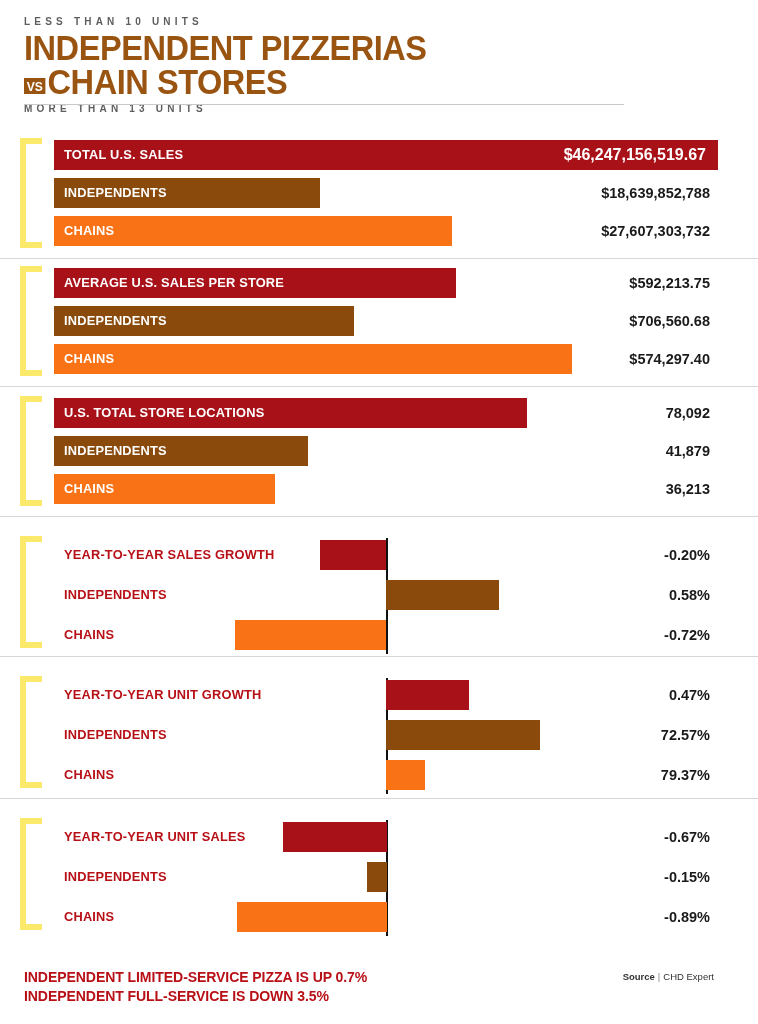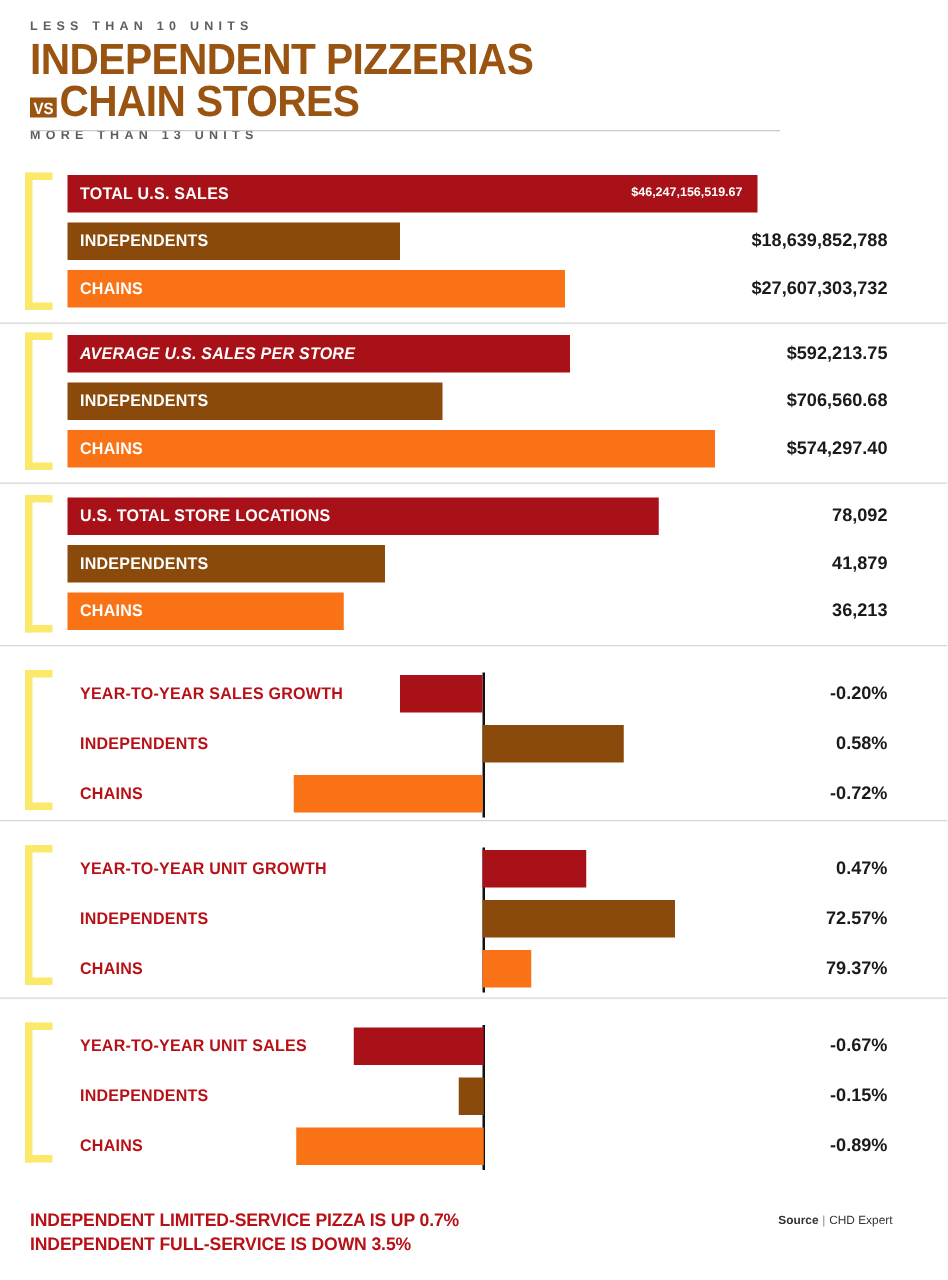--- a/index.html
+++ b/index.html
@@ -78,21 +78,21 @@
     font-weight:bold;
     letter-spacing:0.2px;
     color:#ffffff;
     white-space:nowrap;
     transform:scaleX(0.95);
     transform-origin:left center;
   }
   .bar-value-inside{
     position:absolute;
     right:12px;top:0;height:30px;line-height:30px;
-    font-size:10px;font-weight:bold;color:#ffffff;
+    font-size:16px;font-weight:bold;color:#ffffff;
     white-space:nowrap;
   }
   .row-value{
     position:absolute;
     right:48px;
     top:0;height:30px;line-height:30px;
     font-size:14.5px;font-weight:bold;color:#1a1a1a;
     white-space:nowrap;
     text-align:right;
   }
@@ -139,42 +139,42 @@
       <span>CHAIN STORES</span>
     </div>
     <div class="subkicker">MORE THAN 13 UNITS</div>
   </div>
   <div class="header-rule"></div>
 
   <div id="sections-root">
       <div class="section" style="top: 138px; height: 120px;">
         <div class="bracket" style="top: 0px; height: 110px; border-color: rgb(250, 233, 107);"></div>
         <div class="row" style="top: 2px;">
-          <div class="bar" style="background: rgb(168, 17, 24); left: 54px; width: 552px;">
+          <div class="bar" style="background: rgb(168, 17, 24); left: 54px; width: 664px;">
             <span class="bar-label">TOTAL U.S. SALES</span>
             <span class="bar-value-inside">$46,247,156,519.67</span>
           </div>
         </div>
         <div class="row" style="top: 40px;">
           <div class="bar" style="background: rgb(138, 74, 11); left: 54px; width: 266px;">
             <span class="bar-label">INDEPENDENTS</span>
           </div>
           <span class="row-value">$18,639,852,788</span>
         </div>
         <div class="row" style="top: 78px;">
           <div class="bar" style="background: rgb(249, 115, 22); left: 54px; width: 398px;">
             <span class="bar-label">CHAINS</span>
           </div>
           <span class="row-value">$27,607,303,732</span>
         </div>
       </div>
       <div class="section" style="top: 266px; height: 120px;">
         <div class="bracket" style="top: 0px; height: 110px; border-color: rgb(250, 233, 107);"></div>
         <div class="row" style="top: 2px;">
-          <div class="bar" style="background: rgb(168, 17, 24); left: 54px; width: 402px; font-style: italic;">
+          <div class="bar" style="background: rgb(168, 17, 24); left: 54px; width: 402px;">
             <span class="bar-label">AVERAGE U.S. SALES PER STORE</span>
           </div>
           <span class="row-value">$592,213.75</span>
         </div>
         <div class="row" style="top: 40px;">
           <div class="bar" style="background: rgb(138, 74, 11); left: 54px; width: 300px;">
             <span class="bar-label">INDEPENDENTS</span>
           </div>
           <span class="row-value">$706,560.68</span>
         </div>

